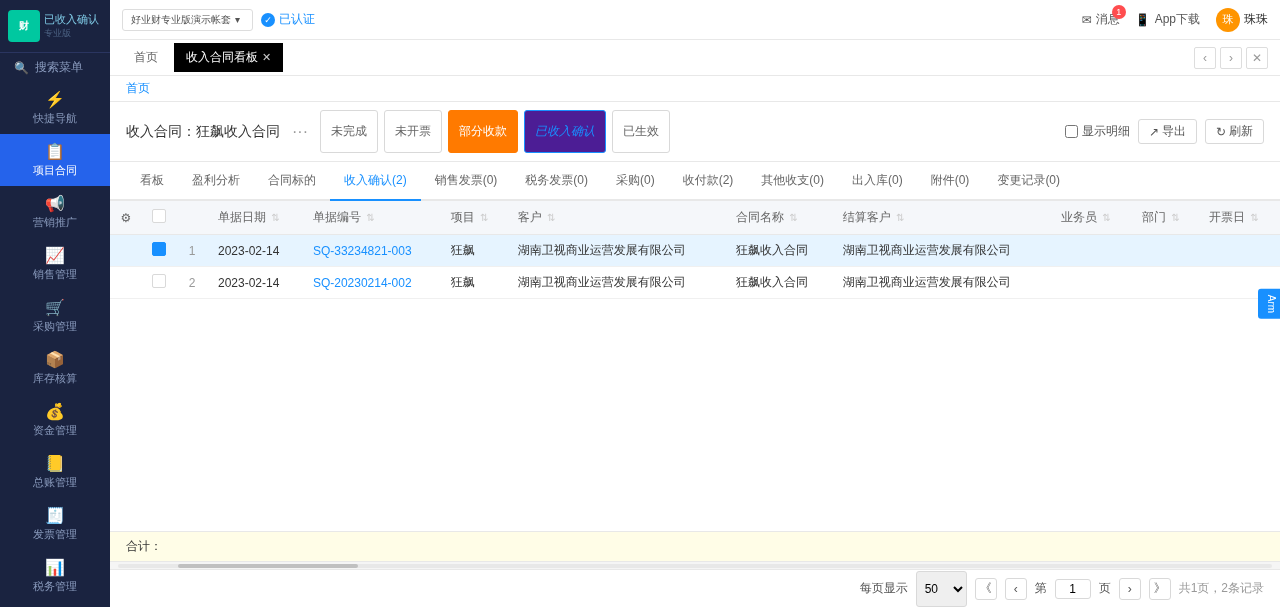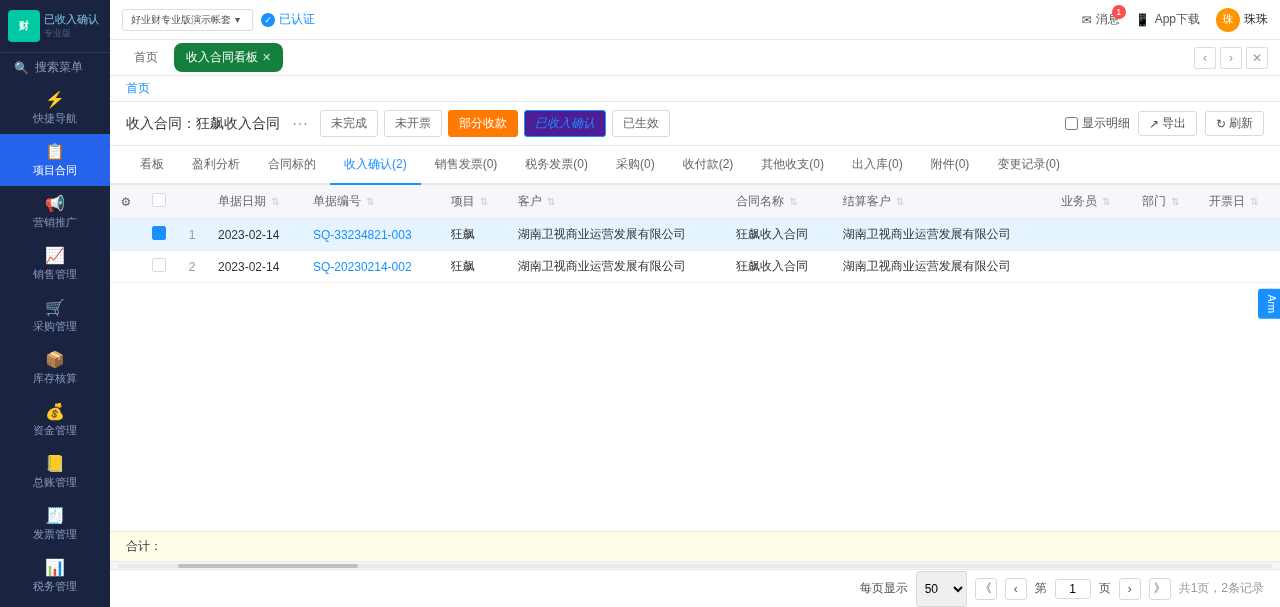--- a/index.html
+++ b/index.html
@@ -30,33 +30,33 @@
     .topbar-certified::before { content: "✓"; background: #1890ff; color: #fff; border-radius: 50%; width: 14px; height: 14px; display: inline-flex; align-items: center; justify-content: center; margin-right: 4px; font-size: 9px; }
     .topbar-right { display: flex; align-items: center; gap: 16px; }
     .topbar-icon-group { display: flex; align-items: center; gap: 4px; color: #555; font-size: 12px; cursor: pointer; position: relative; }
     .badge { background: #ff4d4f; color: #fff; border-radius: 8px; font-size: 9px; padding: 0 3px; min-width: 14px; height: 14px; display: inline-flex; align-items: center; justify-content: center; position: absolute; top: -6px; right: -6px; }
     .topbar-avatar { width: 24px; height: 24px; border-radius: 50%; background: #ff9500; display: flex; align-items: center; justify-content: center; color: #fff; font-size: 11px; }
     .topbar-username { font-size: 12px; color: #333; }
 
     
     .tabbar { height: 36px; background: #fff; border-bottom: 1px solid #e8e8e8; display: flex; align-items: center; padding: 0 12px; gap: 4px; flex-shrink: 0; }
     .tab-item { padding: 6px 12px; font-size: 12px; color: #666; cursor: pointer; border-radius: 3px 3px 0 0; display: flex; align-items: center; gap: 4px; }
-    .tab-item.active { background: #15803d; color: #fff; border-radius: 8px; text-align: right; }
+    .tab-item.active { background: #000000; color: #fff; border-radius: 0; text-align: right; }
     .tab-close { color: rgba(255,255,255,0.8); font-size: 11px; cursor: pointer; }
 
     
     .page-content { flex: 1; overflow: hidden; display: flex; flex-direction: column; background: #f5f7fa; }
 
     
     .page-header { background: #fff; padding: 8px 16px; display: flex; align-items: center; justify-content: space-between; border-bottom: 1px solid #e8e8e8; flex-shrink: 0; }
     .page-title-area { display: flex; align-items: center; gap: 12px; }
     .page-title { font-size: 14px; font-weight: 500; color: #333; }
     .status-more { color: #999; font-size: 16px; cursor: pointer; }
     .status-group { display: flex; gap: 6px; align-items: center; }
-    .status-btn { padding: 4px 10px; border-radius: 3px; border: 1px solid #d9d9d9; font-size: 12px; cursor: pointer; background: #fff; color: #666; }
+    .status-btn { padding: 12px 10px; border-radius: 3px; border: 1px solid #d9d9d9; font-size: 12px; cursor: pointer; background: #fff; color: #666; }
     .status-btn.orange { background: #ff7a00; color: #fff; border-color: #ff7a00; }
     .status-btn.blue { background: #4c1d95; color: #1890ff; border-color: #1890ff; font-style: italic; }
     .page-actions { display: flex; align-items: center; gap: 8px; }
     .action-btn { display: flex; align-items: center; gap: 3px; padding: 3px 10px; border: 1px solid #d9d9d9; border-radius: 3px; cursor: pointer; font-size: 12px; background: #fff; color: #555; }
     .show-detail-cb { display: flex; align-items: center; gap: 4px; font-size: 12px; color: #555; }
 
     
     .content-tabs { background: #fff; padding: 0 16px; border-bottom: 2px solid #e8e8e8; flex-shrink: 0; display: flex; align-items: center; }
     .content-tab { padding: 10px 14px; font-size: 12px; color: #666; cursor: pointer; border-bottom: 2px solid transparent; margin-bottom: -2px; white-space: nowrap; }
     .content-tab.active { color: #1890ff; border-bottom-color: #1890ff; font-weight: 500; }

